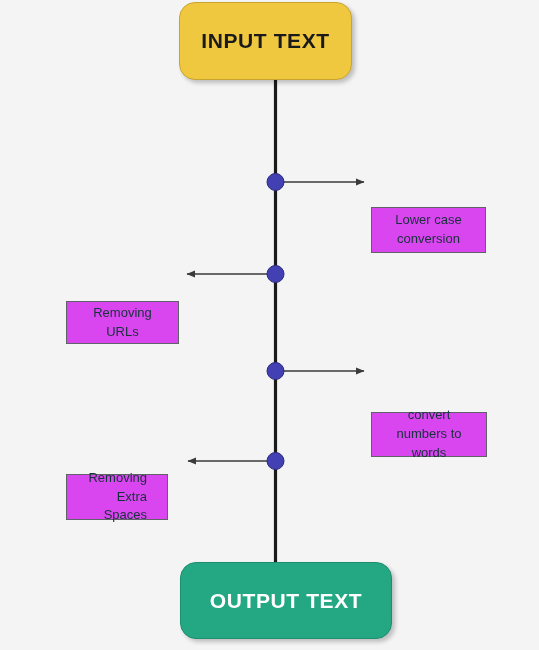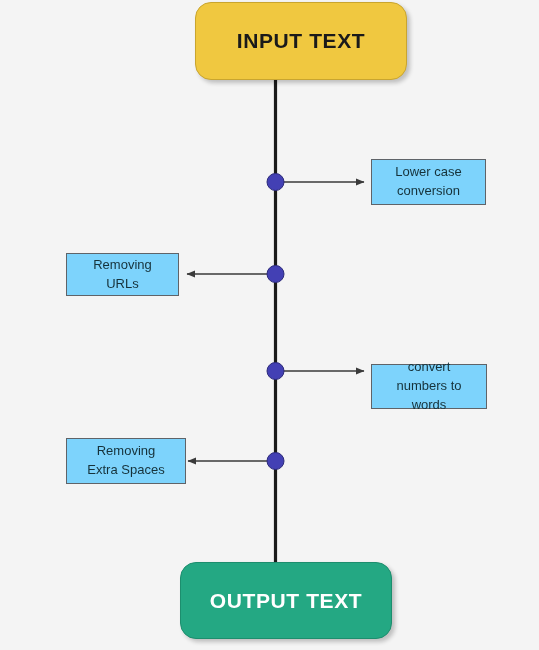--- a/index.html
+++ b/index.html
@@ -31,50 +31,51 @@
     text-align: center;
     box-shadow: 3px 3px 4px rgba(0,0,0,0.22);
   }
   .terminal .label {
     font-size: 21px;
     font-weight: bold;
     letter-spacing: 0.6px;
   }
 
   #input-box {
-    left: 195px;
+    left: 179px;
     top: 2px;
-    width: 212px;
+    width: 173px;
     height: 78px;
     background: #f0c840;
     border: 1.5px solid #c9a52f;
   }
   #input-box .label { color: #1a1a1a; }
 
   #output-box {
     left: 180px;
     top: 562px;
     width: 212px;
     height: 77px;
     background: #24a883;
     border: 1.5px solid #1d8e6e;
   }
   #output-box .label { color: #ffffff; }
 
   
   .process {
     position: absolute;
     box-sizing: border-box;
-    background: #7dd3fc;
+    background: #d946ef;
     border: 1.5px solid #5f6368;
     display: flex;
     align-items: center;
     justify-content: center;
     text-align: center;
     padding: 2px 20px;
+    margin-top: 48px;
   }
   .process .label {
     font-size: 13px;
     line-height: 1.45;
     color: #16323a;
   }
 
   #proc-lowercase {
     left: 371px;
     top: 159px;
@@ -88,23 +89,24 @@
     height: 43px;
   }
   #proc-numbers {
     left: 371px;
     top: 364px;
     width: 116px;
     height: 45px;
   }
   #proc-spaces {
     left: 66px;
-    top: 438px;
-    width: 120px;
+    top: 426px;
+    width: 102px;
     height: 46px;
+    text-align: right;
   }
 
   
   #connectors {
     position: absolute;
     left: 0;
     top: 0;
     width: 539px;
     height: 650px;
     pointer-events: none;

